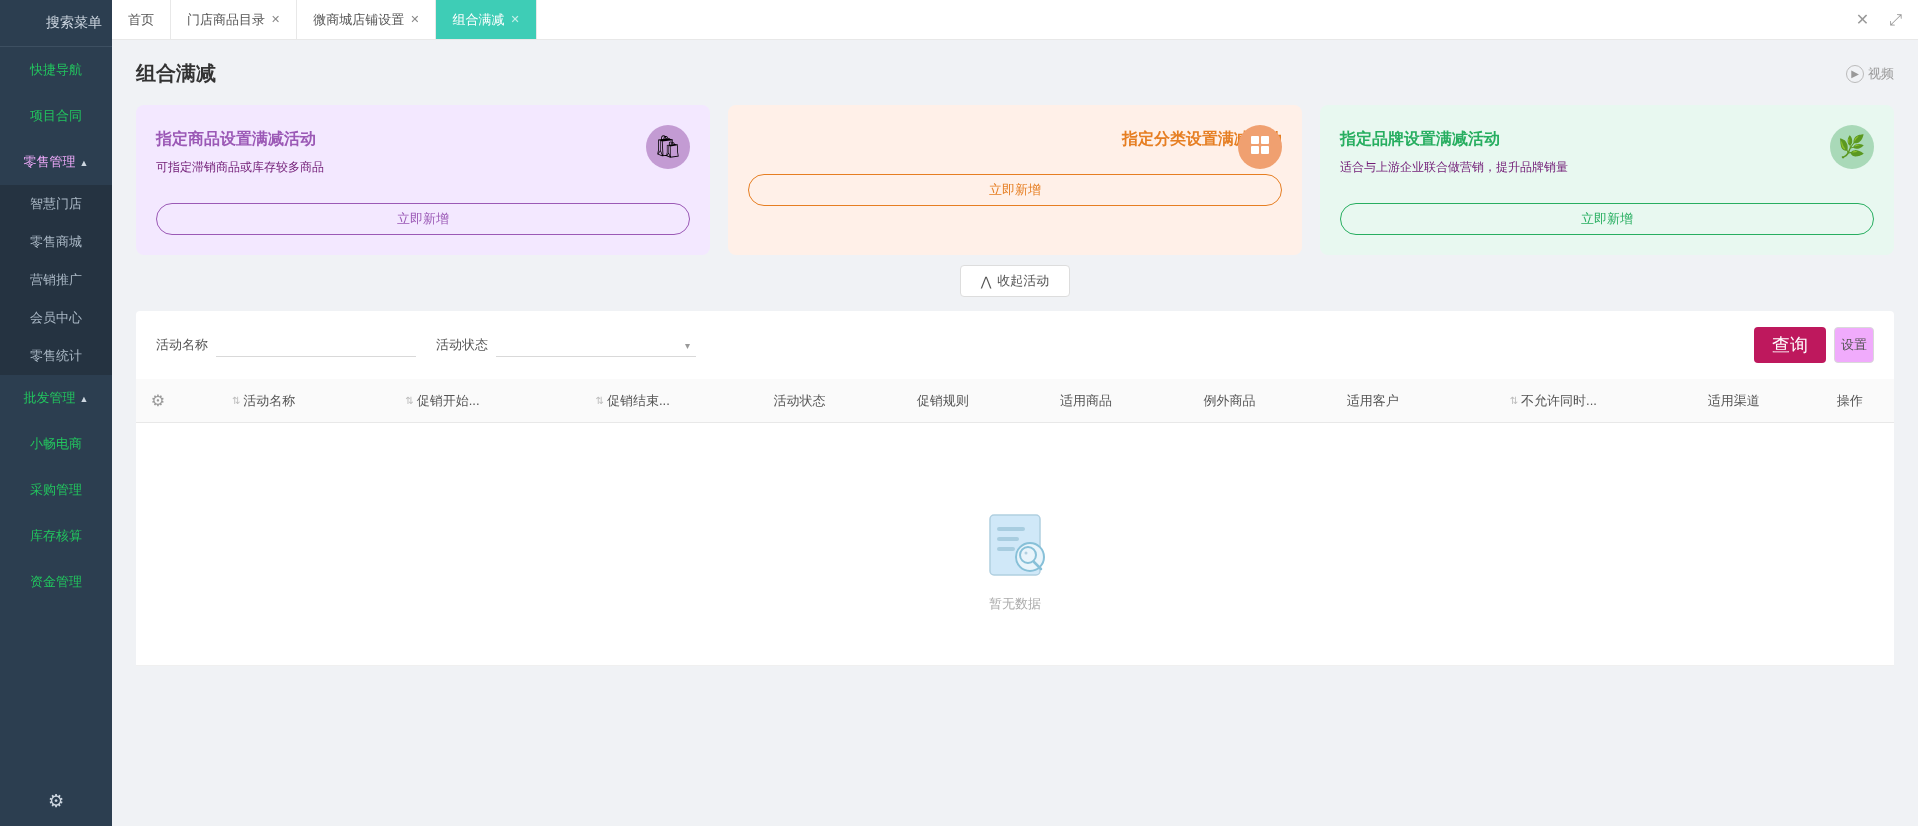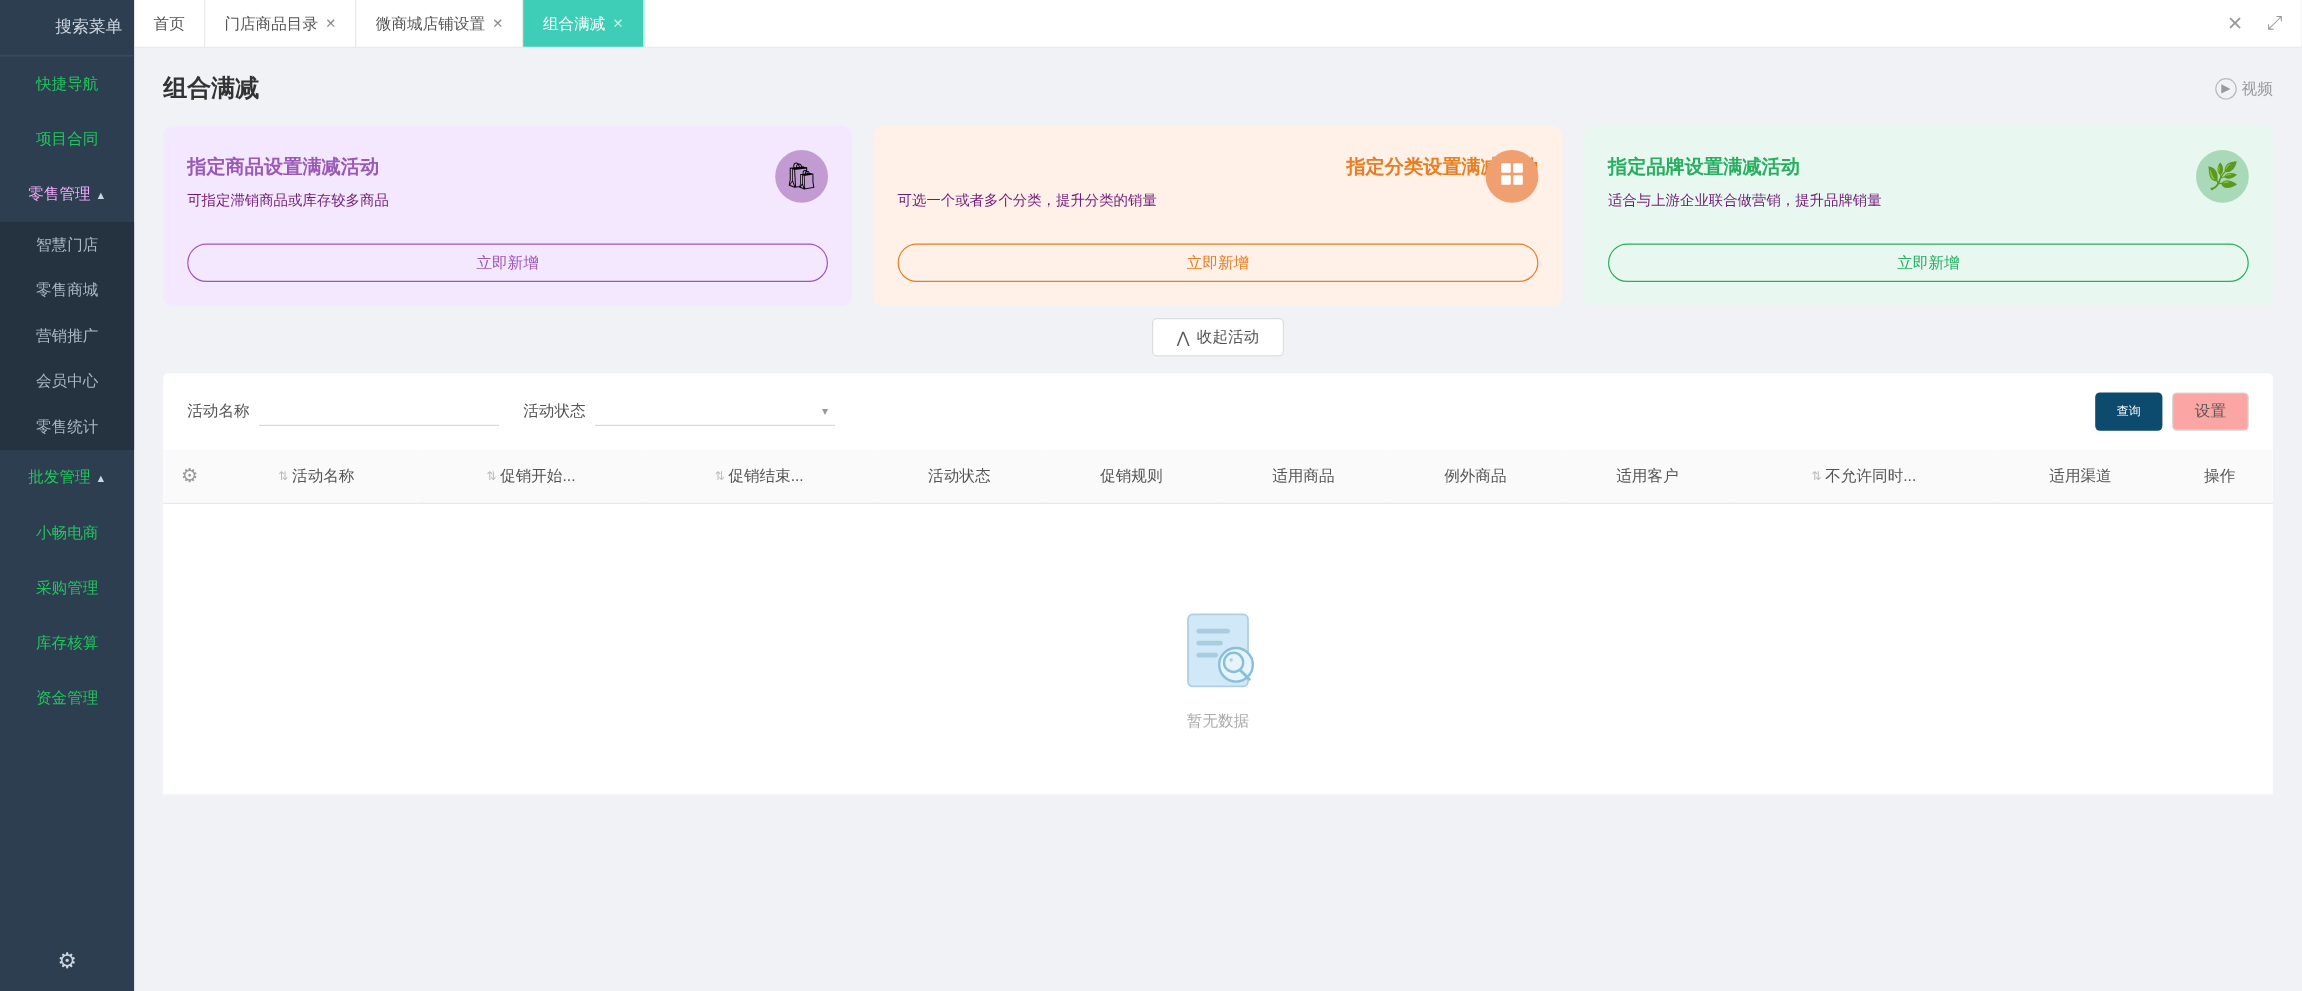--- a/index.html
+++ b/index.html
@@ -278,33 +278,33 @@
       font-size: 10px;
       color: #999;
       pointer-events: none;
     }
     .filter-actions {
       margin-left: auto;
       display: flex;
       gap: 8px;
     }
     .btn-query {
-      background: #0c4a6e;
+      background: #be185d;
       color: #fff;
       border: none;
       padding: 6px 18px;
       border-radius: 4px;
-      font-size: 10px;
+      font-size: 18px;
       cursor: pointer;
     }
     .btn-settings {
-      background: #fca5a5;
+      background: #f0abfc;
       color: #555;
       border: 1px solid #d9d9d9;
-      padding: 6px 18px;
+      padding: 6px 6px;
       border-radius: 4px;
       font-size: 13px;
       cursor: pointer;
       text-align: center;
     }
 
     
     .table-container {
       background: #fff;
     }
@@ -438,21 +438,20 @@
           <span style="color:#fff;font-size:18px;">
             <svg width="22" height="22" viewBox="0 0 22 22" fill="none">
               <rect x="2" y="2" width="8" height="8" rx="1" fill="white"></rect>
               <rect x="12" y="2" width="8" height="8" rx="1" fill="white"></rect>
               <rect x="2" y="12" width="8" height="8" rx="1" fill="white"></rect>
               <rect x="12" y="12" width="8" height="8" rx="1" fill="white"></rect>
             </svg>
           </span>
         </div>
         <div class="promo-card-title">指定分类设置满减活动</div>
-        <div class="promo-card-desc">可选一个或者多个分类，提升分类的销量</div>
         <button class="promo-card-btn">立即新增</button>
       </div>
 
       <div class="promo-card green">
         <div class="promo-card-icon">
           <span>🌿</span>
         </div>
         <div class="promo-card-title">指定品牌设置满减活动</div>
         <div class="promo-card-desc">适合与上游企业联合做营销，提升品牌销量</div>
         <button class="promo-card-btn">立即新增</button>

